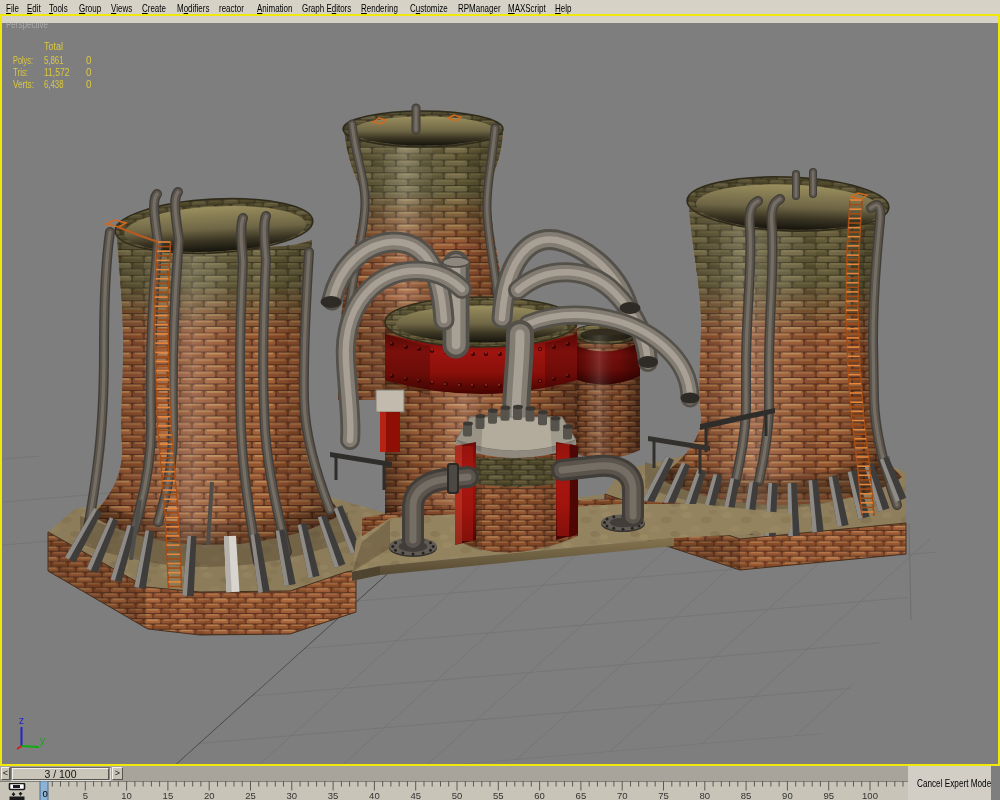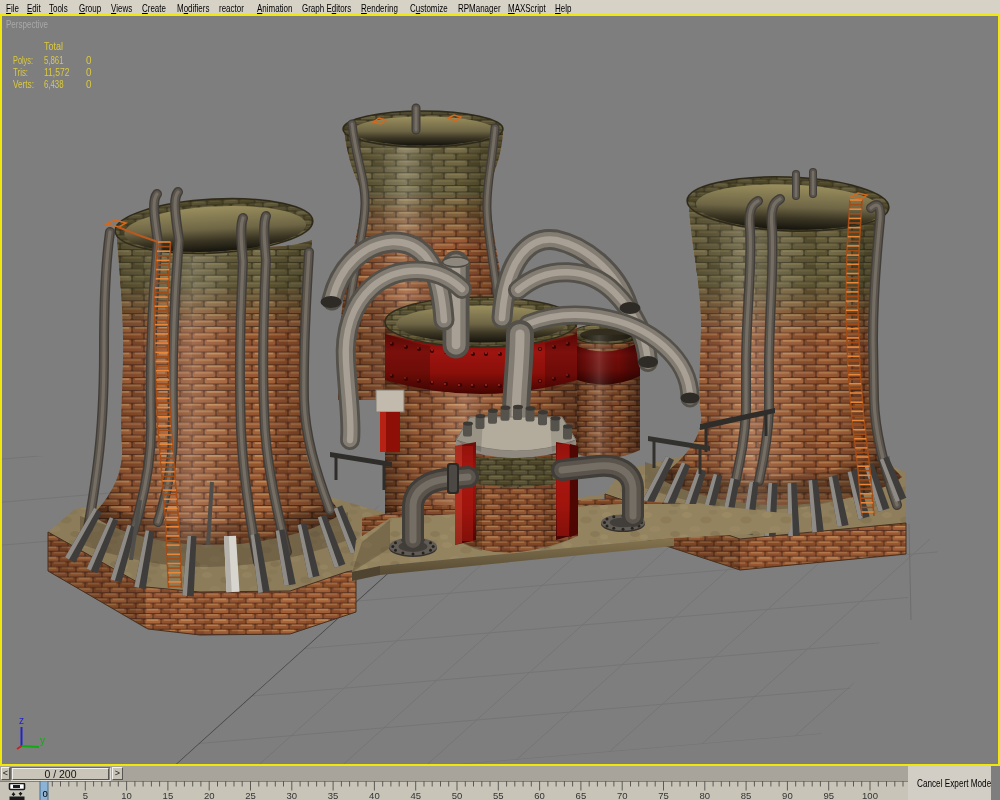--- a/index.html
+++ b/index.html
@@ -1,16 +1,16 @@
 <!DOCTYPE html>
 <html><head><meta charset="utf-8"><style>
 * { margin:0; padding:0; box-sizing:border-box; }
 body { width:1000px; height:800px; overflow:hidden; position:relative;
   font-family:"Liberation Sans", sans-serif; background:#7e7e7e; }
-#menubar { position:absolute; left:0; top:0; width:1000px; height:15px; background:#d6d2c6;
+#menubar { position:absolute; left:0; top:0; width:1000px; height:23px; background:#d6d2c6;
   font-size:10.5px; color:#000; }
 .mi { position:absolute; top:1.5px; white-space:nowrap; transform:scaleX(0.76); transform-origin:0 0; }
 #scene { position:absolute; left:0; top:0; }
 #frame { position:absolute; left:0; top:14px; width:1000px; height:752px;
   border:2.5px solid #f0e70c; pointer-events:none; }
 #sliderrow { position:absolute; left:0; top:766px; width:908px; height:15px; background:#a8a49b; }
 .btn { position:absolute; top:1px; height:13px; background:#c6c2b6;
   border-top:1px solid #f2f1ec; border-left:1px solid #f2f1ec;
   border-right:1px solid #57554f; border-bottom:1px solid #57554f;
   font-size:9px; text-align:center; color:#222; line-height:11px; }
@@ -763,21 +763,21 @@
     <span class="mi" style="left:361px"><u>R</u>endering</span>
     <span class="mi" style="left:410px">C<u>u</u>stomize</span>
     <span class="mi" style="left:457.5px">RPManager</span>
     <span class="mi" style="left:508px"><u>M</u>AXScript</span>
     <span class="mi" style="left:555px"><u>H</u>elp</span>
   </div>
 <div id="frame"></div>
 <div id="sliderrow">
   <div class="btn" style="left:1px;width:9px">&lt;</div>
   <div id="track">
-      <div id="sliderbtn">0 / 200</div>
+      <div id="sliderbtn">3 / 100</div>
     </div>
   <div class="btn" style="left:112px;width:11px">&gt;</div>
 </div>
 <div id="rulerbar">
     <svg width="908" height="20" style="position:absolute;left:0;top:0">
       <line x1="0" y1="0.5" x2="908" y2="0.5" stroke="#82807a" stroke-width="1"></line>
       <line x1="44.0" y1="0" x2="44.0" y2="9.5" stroke="#5c5a55" stroke-width="1"></line>
       <line x1="52.3" y1="0" x2="52.3" y2="5.5" stroke="#5c5a55" stroke-width="1"></line>
       <line x1="60.5" y1="0" x2="60.5" y2="5.5" stroke="#5c5a55" stroke-width="1"></line>
       <line x1="68.8" y1="0" x2="68.8" y2="5.5" stroke="#5c5a55" stroke-width="1"></line>

